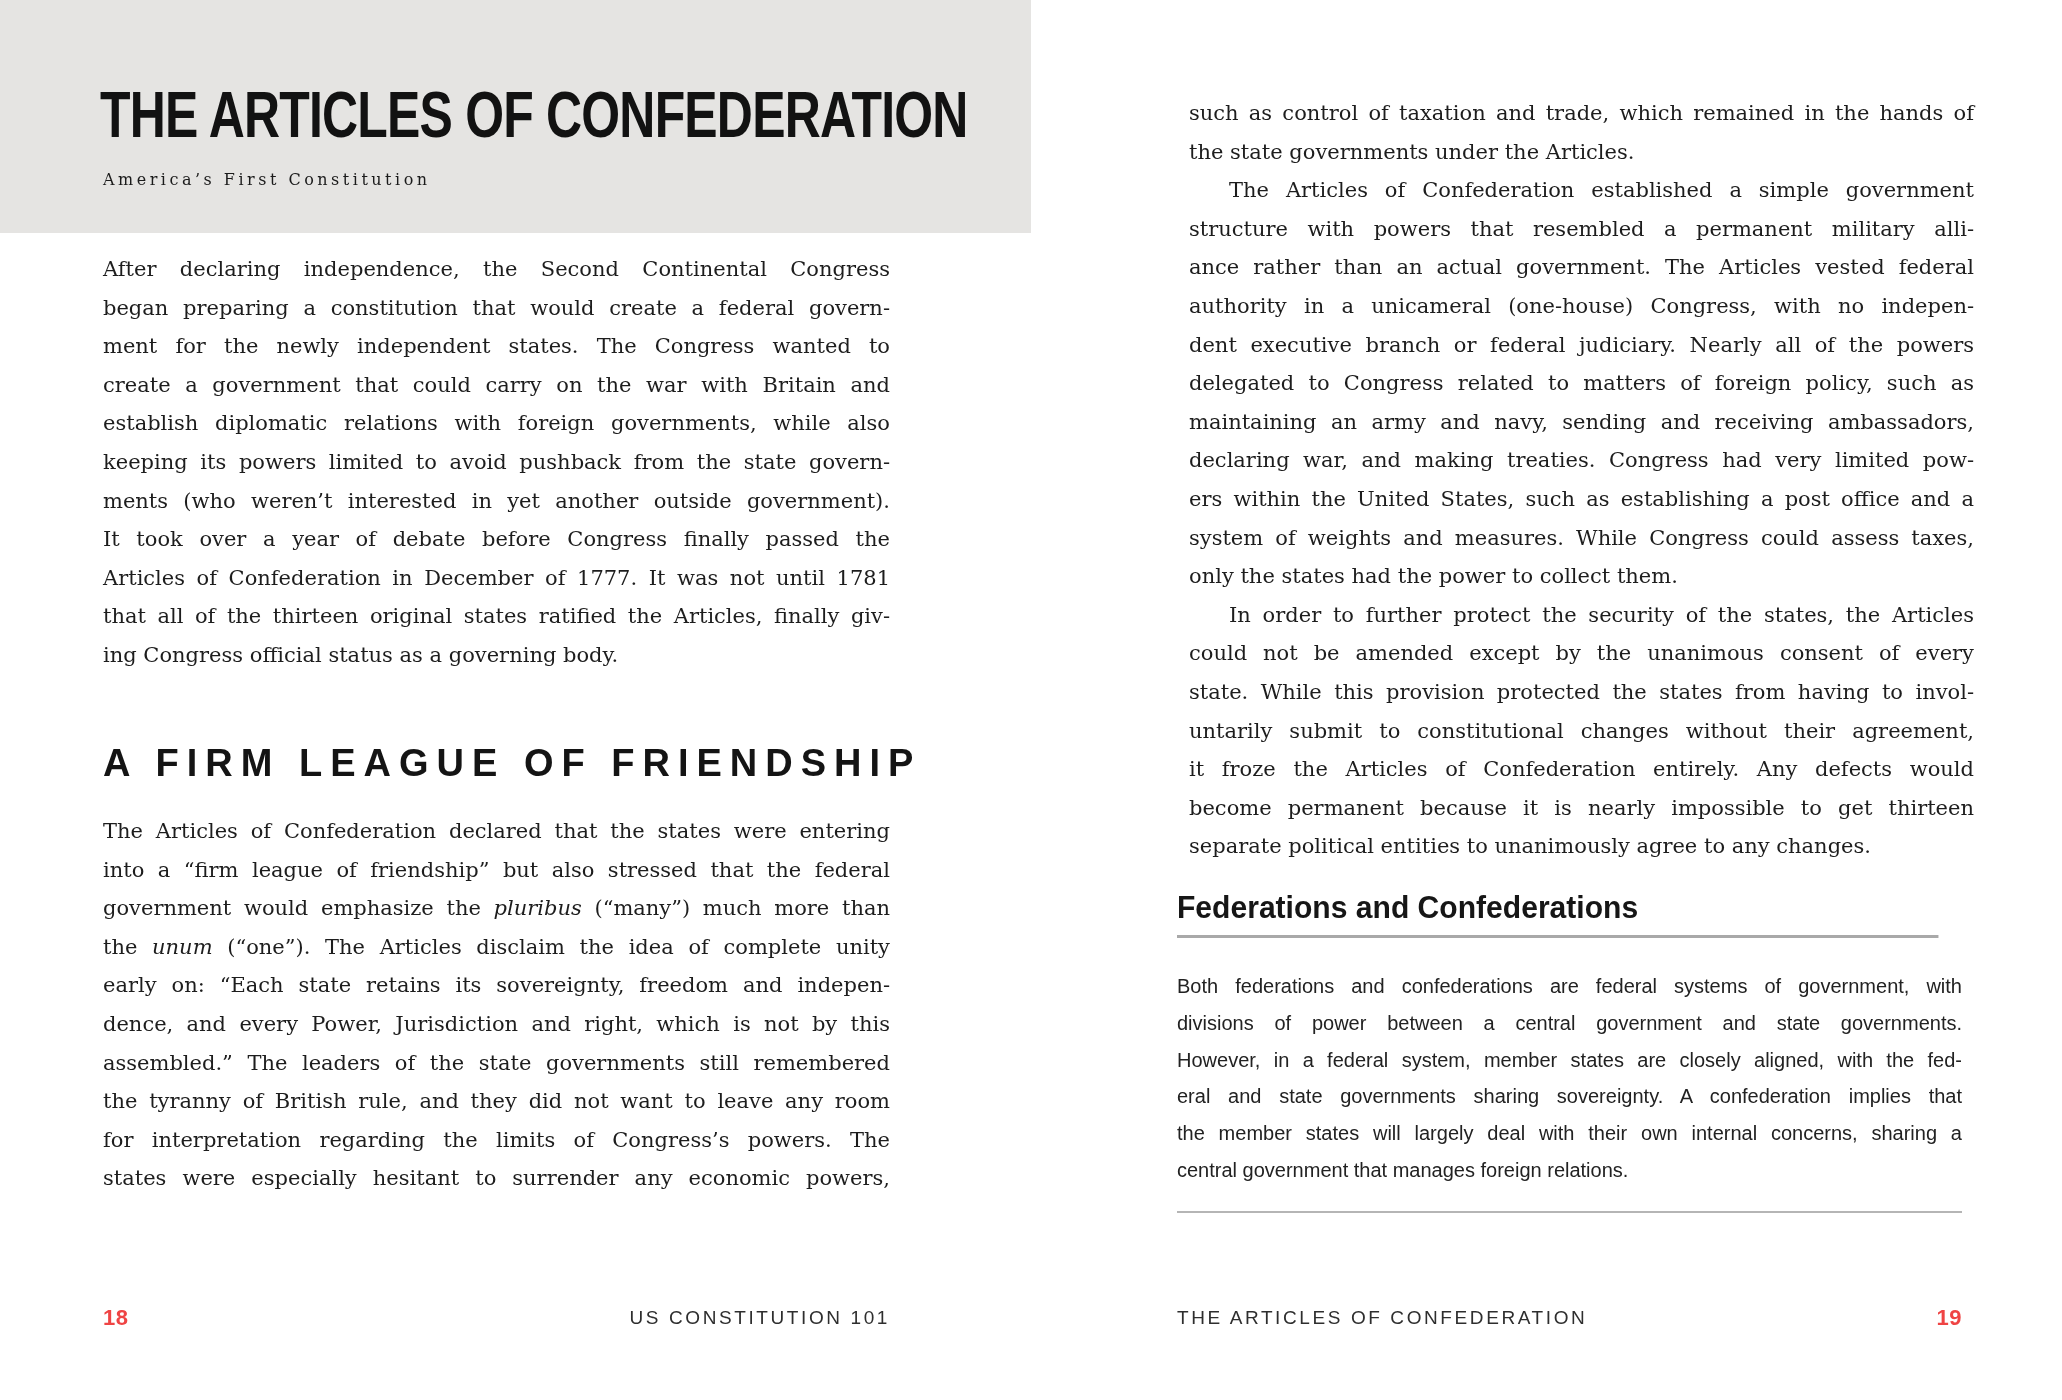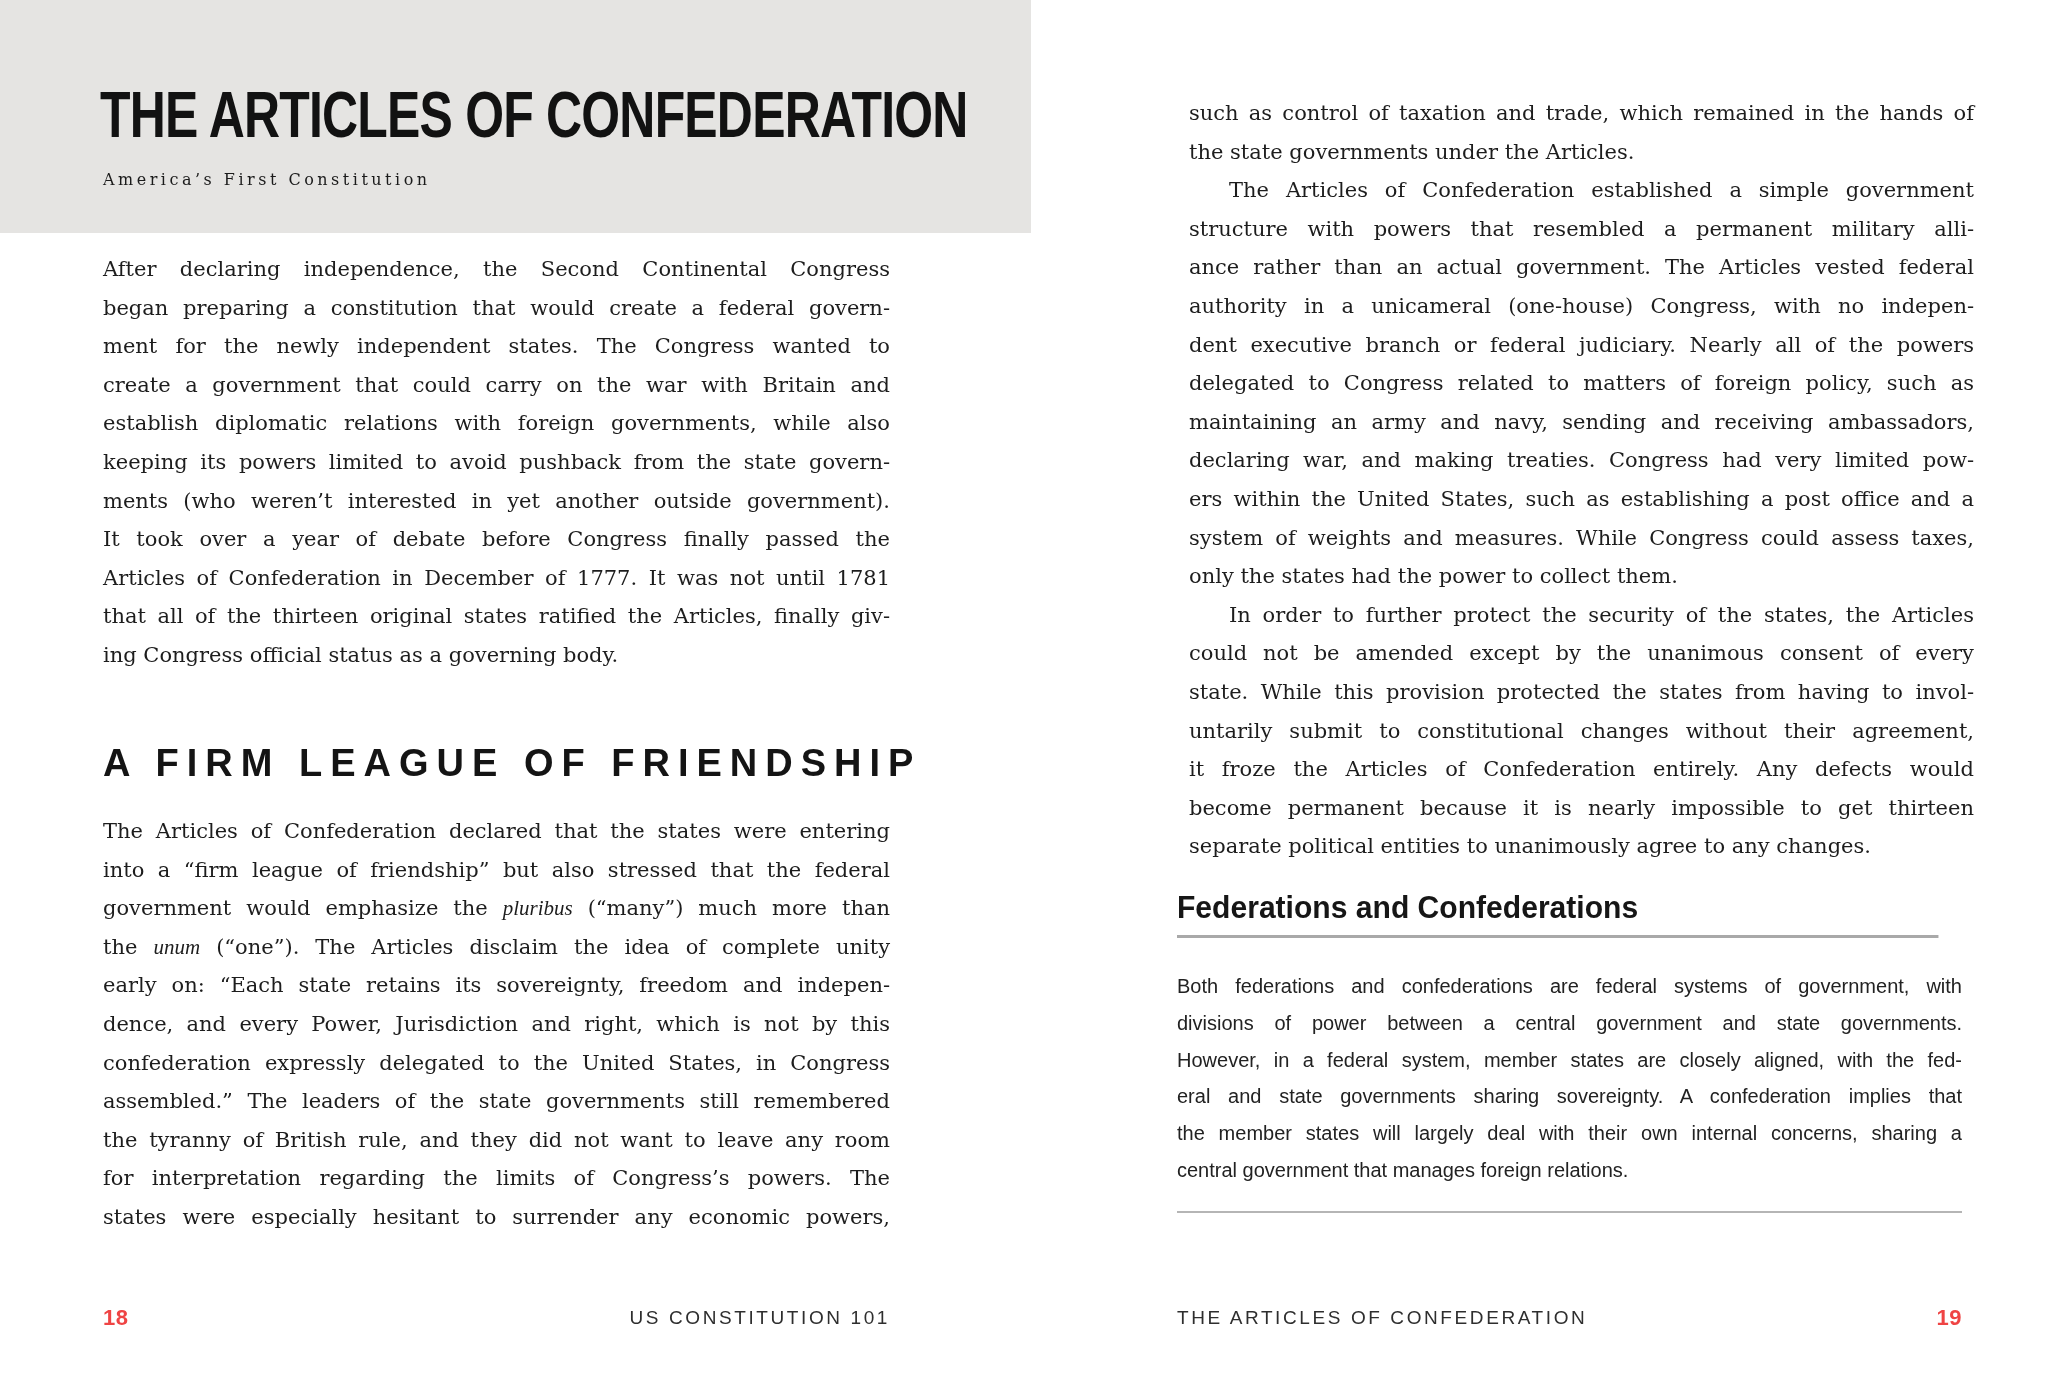--- a/index.html
+++ b/index.html
@@ -42,21 +42,21 @@
   .bodytext {
     font-size: 21px;
     line-height: 38.6px;
     color: #1d1d1d;
   }
   .ln {
     white-space: nowrap;
     text-align: justify;
     text-align-last: justify;
   }
-  .ln i { font-style: italic; font-family: Liberation Serif, serif; }
+  .ln i { font-style: italic; }
   .ln-last { text-align-last: left; }
   .indent .ln:first-child { text-indent: 40px; }
 
   .col-left  { left: 103px; width: 787px; }
   .col-right { left: 1177px; width: 785px; }
 
   .intro-para   { top: 250px; }
   .section-head {
     left: 103px; width: 787px; top: 742px;
     font-family: "Liberation Sans", sans-serif;
@@ -144,21 +144,20 @@
 
 <div class="abs section-head">A FIRM LEAGUE OF FRIENDSHIP</div>
 
 <div class="abs bodytext col-left section-para">
     <div class="ln">The Articles of Confederation declared that the states were entering</div>
     <div class="ln">into a “firm league of friendship” but also stressed that the federal</div>
     <div class="ln">government would emphasize the <i>pluribus</i> (“many”) much more than</div>
     <div class="ln">the <i>unum</i> (“one”). The Articles disclaim the idea of complete unity</div>
     <div class="ln">early on: “Each state retains its sovereignty, freedom and indepen-</div>
     <div class="ln">dence, and every Power, Jurisdiction and right, which is not by this</div>
-    <div class="ln">confederation expressly delegated to the United States, in Congress</div>
     <div class="ln">assembled.” The leaders of the state governments still remembered</div>
     <div class="ln">the tyranny of British rule, and they did not want to leave any room</div>
     <div class="ln">for interpretation regarding the limits of Congress’s powers. The</div>
     <div class="ln">states were especially hesitant to surrender any economic powers,</div>
   </div>
 
 <div class="abs footer-row col-left">
   <span class="page-num">18</span>
   <span class="running-title">US CONSTITUTION 101</span>
 </div>

